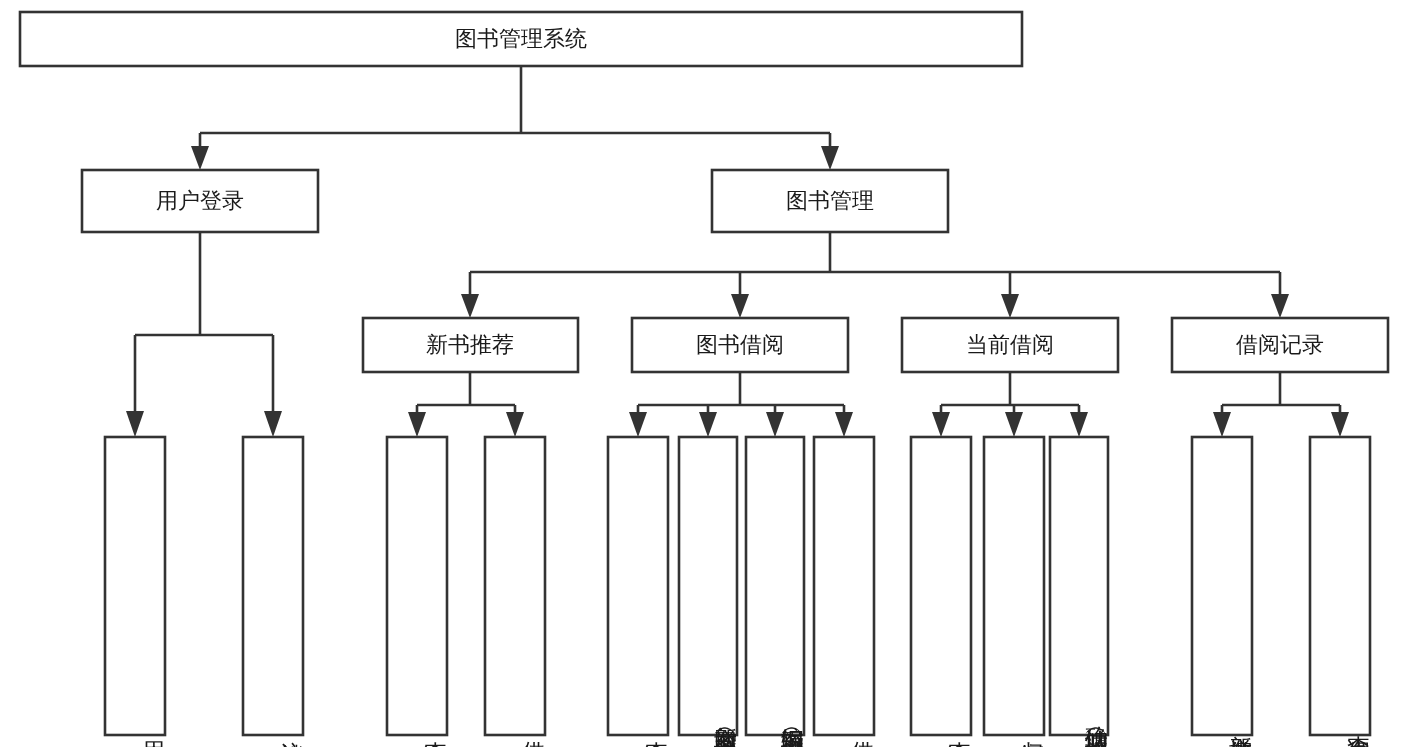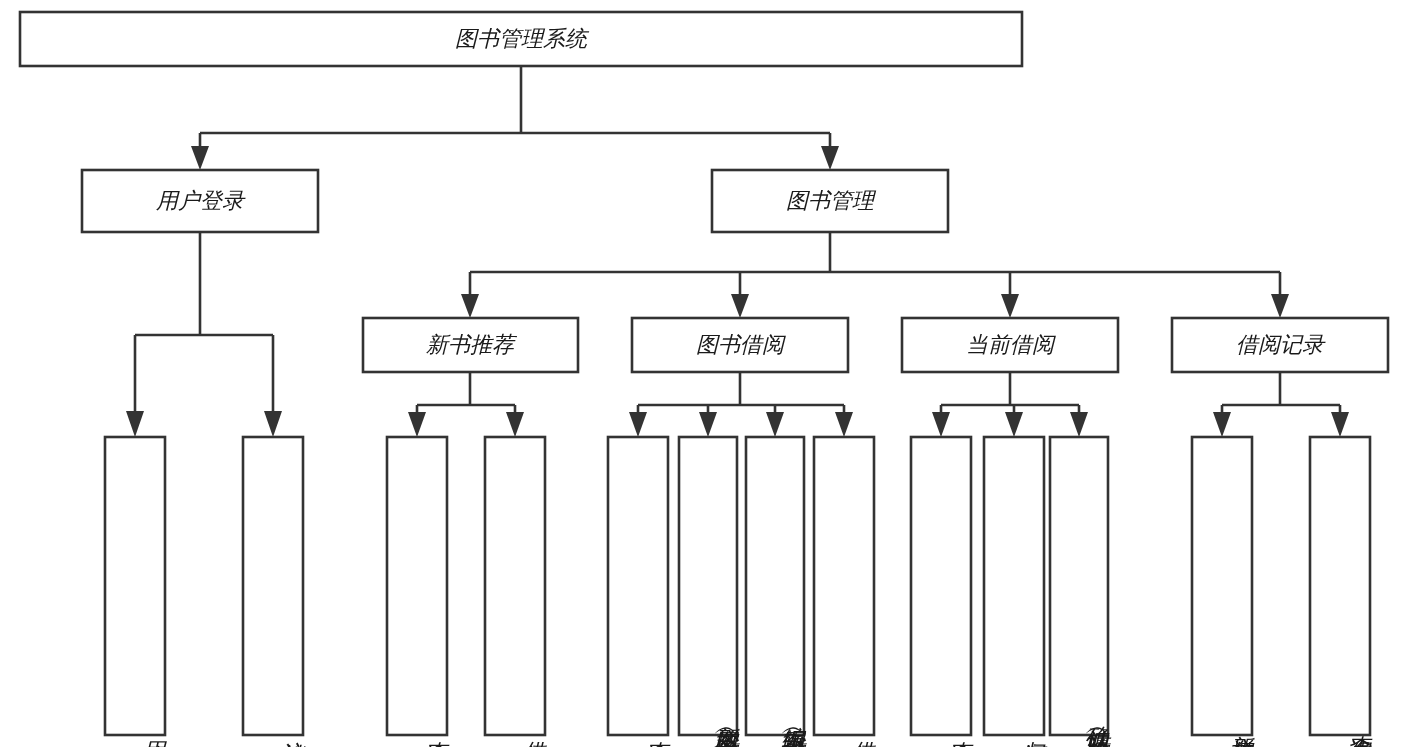--- a/index.html
+++ b/index.html
@@ -11,21 +11,20 @@
     width: 1405px;
     height: 747px;
     font-family: "Liberation Sans", "DejaVu Sans", sans-serif;
     overflow: hidden;
   }
   #diagram-root {
     position: relative;
     width: 1405px;
     height: 738px;
     background: #ffffff;
-    font-style: italic;
   }
   svg#flow-svg {
     position: absolute;
     left: 0;
     top: 0;
     width: 1405px;
     height: 747px;
   }
   .node-box {
     fill: #ffffff;

